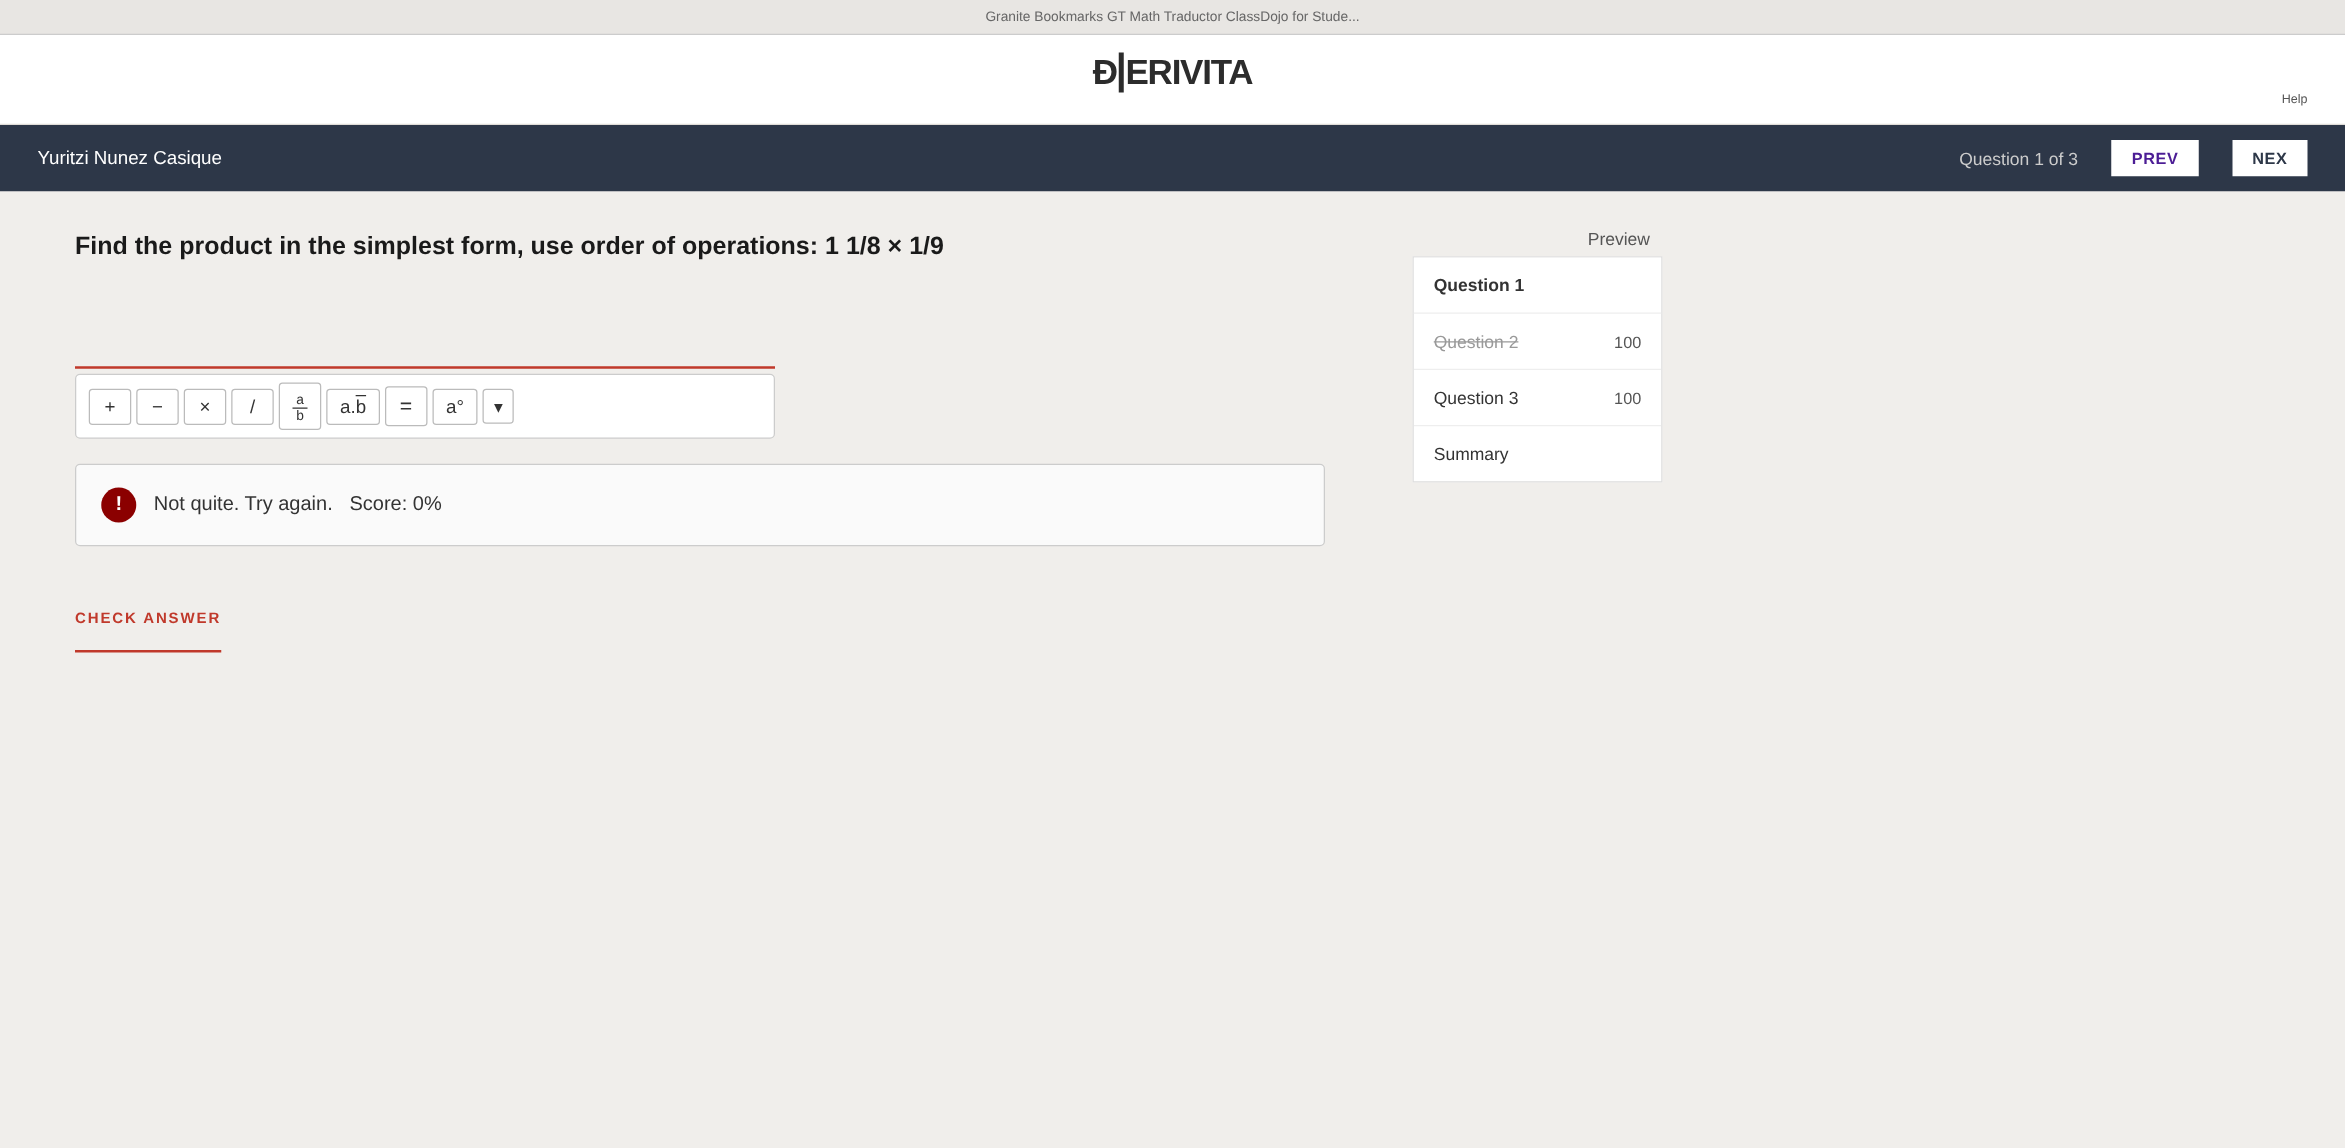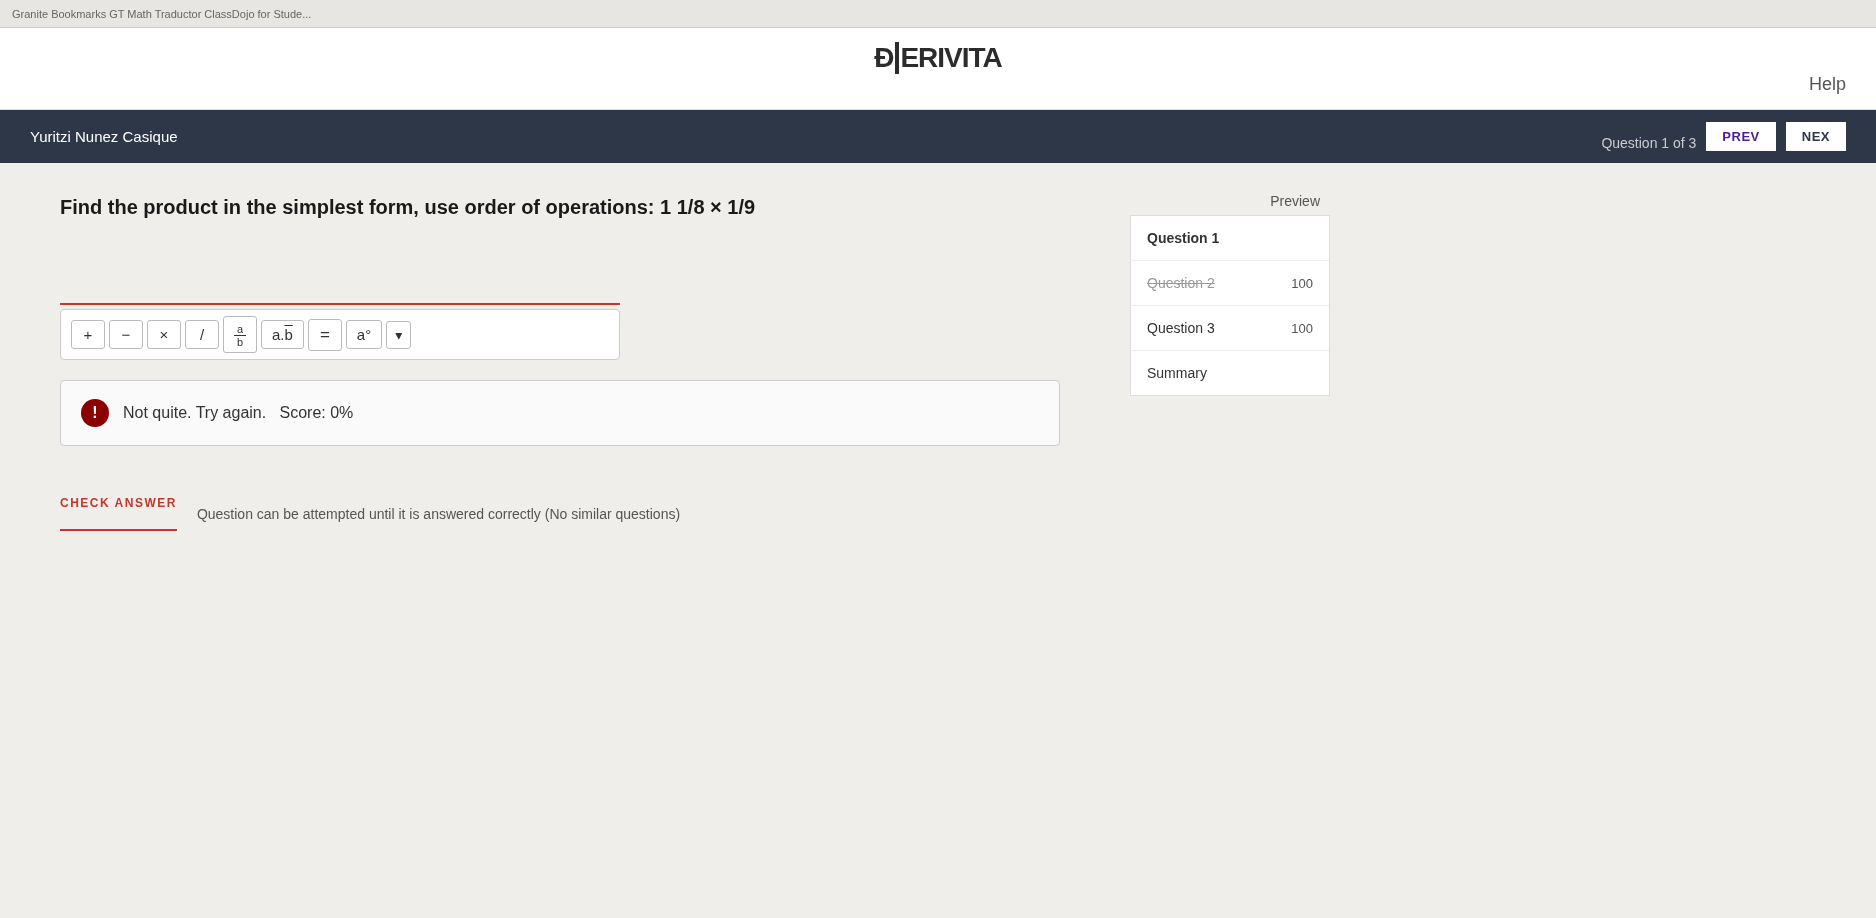--- a/index.html
+++ b/index.html
@@ -14,20 +14,21 @@
     .browser-bar {
       height: 28px;
       background: #e8e6e3;
       display: flex;
       align-items: center;
       padding: 0 12px;
       gap: 8px;
       font-size: 12px;
       color: #555;
       border-bottom: 1px solid #ccc;
+      justify-content: center;
     }
     .browser-bar-text {
       font-size: 11px;
       color: #666;
     }
 
     
     .header {
       background: #fff;
       padding: 14px 30px;
@@ -43,40 +44,40 @@
       letter-spacing: -1px;
     }
     .logo-d {
       display: inline-block;
       border-right: 4px solid #2c2c2c;
       padding-right: 2px;
       margin-right: 1px;
     }
     .header-right {
       margin-left: auto;
-      font-size: 18px;
+      font-size: 10px;
       color: #555;
     }
 
     
     .nav-bar {
       background: #2d3748;
       padding: 12px 30px;
       display: flex;
       align-items: center;
       justify-content: space-between;
     }
     .nav-user {
       color: #fff;
       font-size: 15px;
     }
     .nav-right {
       display: flex;
-      align-items: flex-end;
-      gap: 10px;
+      align-items: center;
+      gap: 27px;
     }
     .question-info {
       color: #ccc;
       font-size: 14px;
     }
     .nav-btn {
       background: #fff;
       color: #4c1d95;
       border: none;
       padding: 7px 16px;
@@ -342,21 +343,20 @@
     <div class="feedback-box">
       <div class="feedback-icon">!</div>
       <div class="feedback-text">
         <span>Not quite. Try again.</span>&nbsp;&nbsp;
         <span>Score: 0%</span>
       </div>
     </div>
 
     <div class="check-answer-section">
       <button class="check-answer-btn">CHECK ANSWER</button>
-      <span class="check-answer-note">Question can be attempted until it is answered correctly (No similar questions)</span>
     </div>
 
   </div>
 
   <div class="sidebar">
 
     <div class="preview-label">Preview</div>
 
     <div class="sidebar-panel">
 

